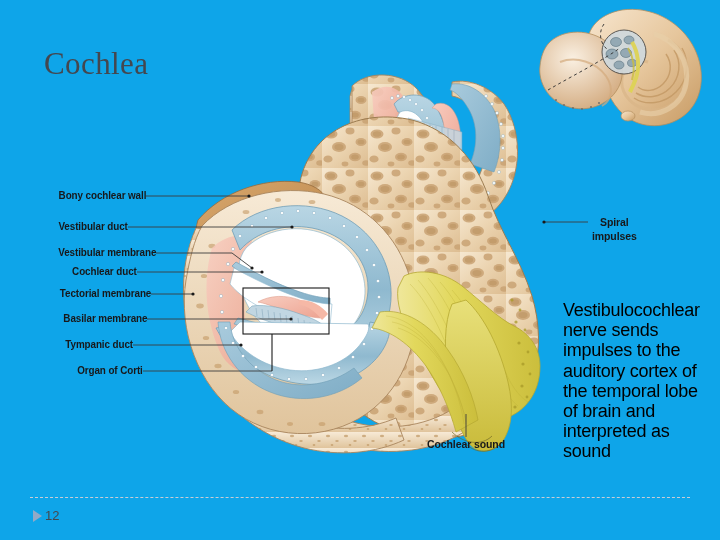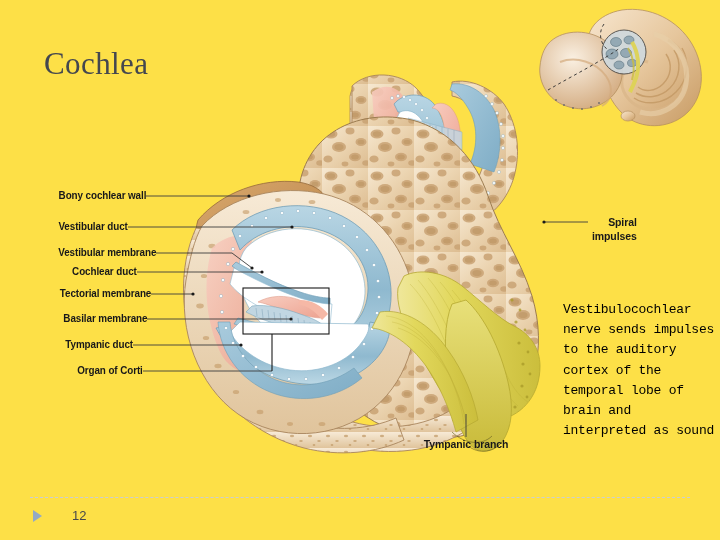--- a/index.html
+++ b/index.html
@@ -9,21 +9,21 @@
     width: 720px;
     height: 540px;
     overflow: hidden;
     background: #ffffff;
   }
 
   #slide {
     position: relative;
     width: 720px;
     height: 540px;
-    background: #fde047;
+    background: #0ea5e9;
     font-family: "Liberation Sans", sans-serif;
   }
 
   
   #slide-title {
     position: absolute;
     left: 44px;
     top: 44px;
     font-family: "Liberation Serif", serif;
     font-size: 31px;
@@ -53,21 +53,21 @@
     color: #18181a;
     white-space: nowrap;
     letter-spacing: -0.1px;
     transform: scaleX(0.94);
     transform-origin: right center;
   }
 
   
   .label-right {
     position: absolute;
-    text-align: right;
+    text-align: center;
     font-family: "Liberation Sans", sans-serif;
     font-size: 10.5px;
     font-weight: bold;
     color: #18181a;
     line-height: 14px;
     white-space: nowrap;
     letter-spacing: -0.1px;
   }
 
   
@@ -82,22 +82,22 @@
     white-space: nowrap;
     letter-spacing: -0.1px;
   }
 
   
   #body-text {
     position: absolute;
     left: 563px;
     top: 300px;
     width: 152px;
-    font-family: Liberation Mono, monospace;
-    font-size: 13px;
+    font-family: Liberation Sans, sans-serif;
+    font-size: 18px;
     line-height: 20.2px;
     color: #000000;
     letter-spacing: -0.25px;
   }
 
   
   #footer-rule {
     position: absolute;
     left: 30px;
     top: 497px;
@@ -109,21 +109,21 @@
     position: absolute;
     left: 33px;
     top: 510px;
     width: 0; height: 0;
     border-left: 9px solid #93a9c6;
     border-top: 6px solid transparent;
     border-bottom: 6px solid transparent;
   }
   #footer-number {
     position: absolute;
-    left: 72px;
+    left: 45px;
     top: 508px;
     font-family: "Liberation Sans", sans-serif;
     font-size: 13px;
     color: #46484c;
   }
 </style>
 </head>
 <body>
 
 <div id="slide">
@@ -673,21 +673,21 @@
   <div class="label-left" style="right:587px; top:338px;">Tympanic duct</div>
 
   <div class="label-left" style="right:577px; top:364px;">Organ of Corti</div>
 
   <div class="label-right" style="left:592px; top:215px;">
     <div>Spiral</div>
     <div>impulses</div>
   </div>
 
   <div class="label-bottom" style="left:396px; top:438px; width:140px;">
-    <div>Tympanic branch</div>
+    <div>Cochlear sound</div>
   </div>
 
   <div id="body-text">Vestibulocochlear nerve sends impulses to the auditory cortex of the temporal lobe of brain and interpreted as sound</div>
 
   <div id="footer-rule"></div>
   <div id="footer-bullet"></div>
   <div id="footer-number">12</div>
 
 </div>
 

